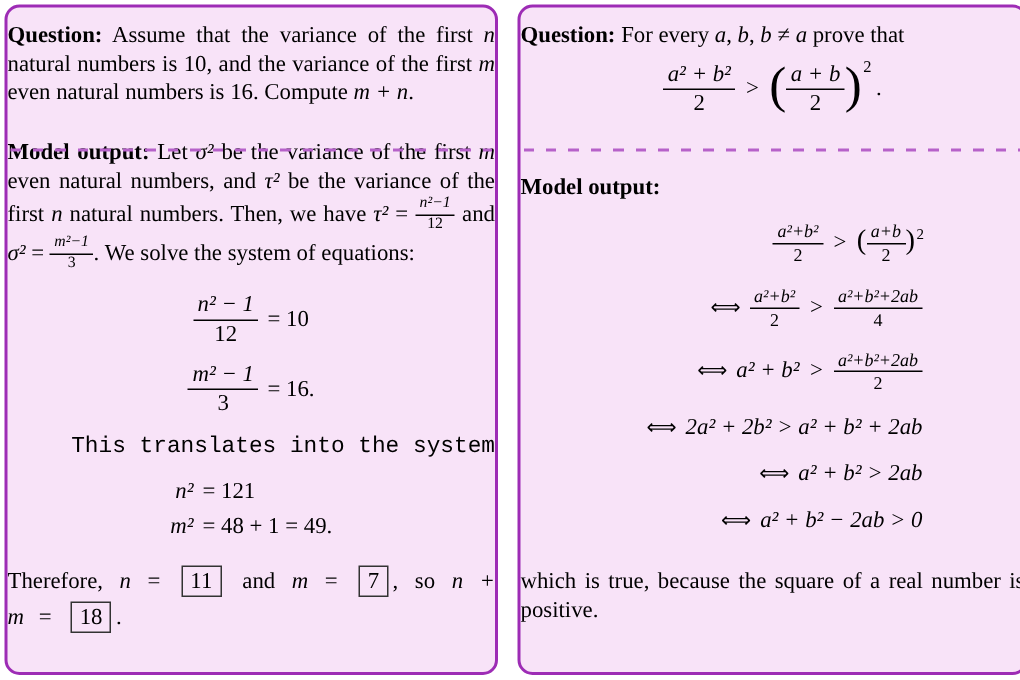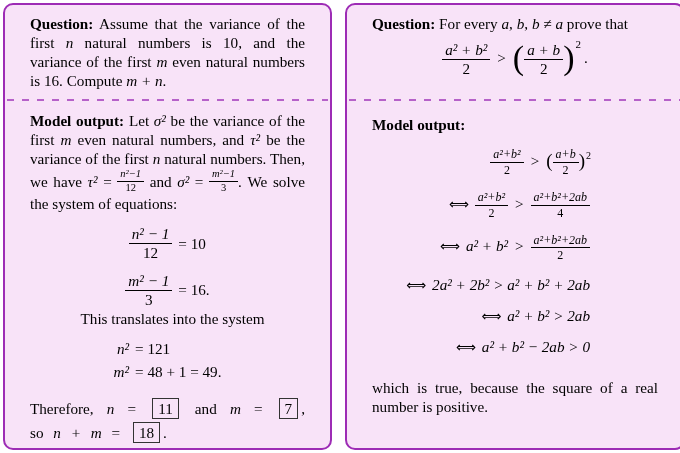--- a/index.html
+++ b/index.html
@@ -4,38 +4,38 @@
 <style>
   html,body{margin:0;padding:0;}
   body{
     width:680px;height:453px;background:#ffffff;position:relative;
     font-family:"Liberation Serif", serif;color:#000;
     -webkit-font-smoothing:antialiased;
   }
   .panel{
     position:absolute;top:3px;height:447px;box-sizing:border-box;
     background:#f8e3f8;border:2.5px solid #9d2cb5;border-radius:10px;
-    padding:0 25px;overflow:hidden;
+    padding:0 0;overflow:hidden;
   }
   #left-panel{left:3px;width:329px;}
   #right-panel{left:345px;width:340px;}
 
   .divider{
     position:absolute;left:2px;right:2px;top:94px;height:2px;
     background:repeating-linear-gradient(90deg,#b661c9 0 7px,transparent 7px 15px);
   }
 
   .para{
     font-size:15.2px;line-height:19px;text-align:justify;
     margin:0;hyphens:auto;-webkit-hyphens:auto;
   }
   .para b{font-weight:bold;}
   .q{margin-top:9px;}
   .model{margin-top:21px;}
-  .indented{text-indent:10px;text-align:center;}
+  .indented{text-indent:10px;text-align:right;margin-top:10px;font-family:Liberation Mono, monospace;}
   .concl{margin-top:16px;line-height:24px;}
 
   i{font-style:italic;}
 
   
   .frac{display:inline-block;text-align:center;vertical-align:middle;}
   .frac .num{display:block;border-bottom:1px solid #000;padding:0 3px;line-height:1.2;}
   .frac .den{display:block;padding:0 3px;line-height:1.2;}
   .frac.disp{font-size:15.2px;}
   .frac.small{font-size:10.5px;vertical-align:-4px;}

